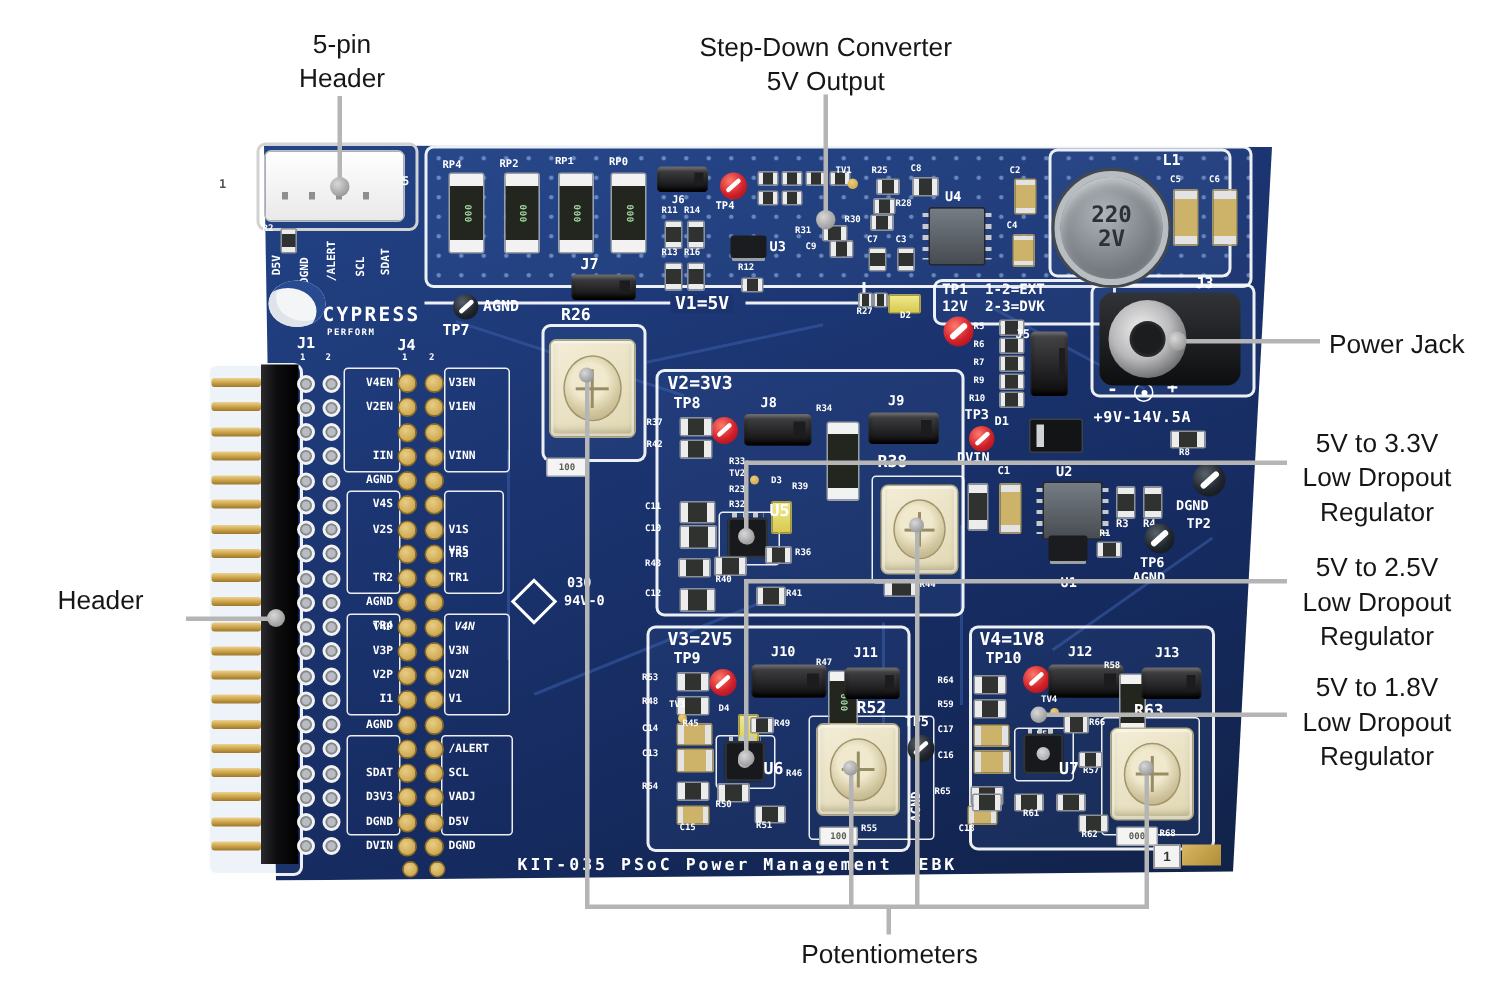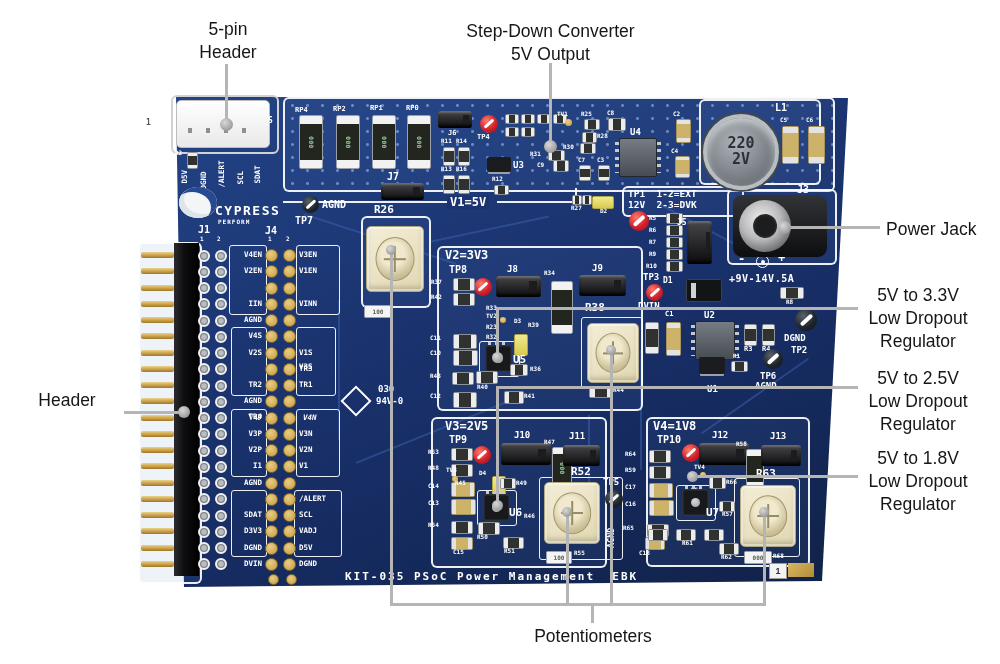--- a/index.html
+++ b/index.html
@@ -328,21 +328,21 @@
   <div class="ss s6" style="left:514px;top:318px;">D3</div>
   <div class="ss s6" style="left:528px;top:322px;">R39</div>
   <div class="ss s6" style="left:486px;top:324px;">R23</div>
   <div class="ss s6" style="left:486px;top:334px;">R32</div>
   <div class="led" style="left:514px;top:334px;width:12px;height:20px;"></div>
   <div class="ss s6" style="left:430px;top:335px;">C11</div>
   <div class="rs" style="left:453px;top:334px;width:22px;height:13px;"></div>
   <div class="ss s6" style="left:430px;top:350px;">C10</div>
   <div class="rs" style="left:453px;top:350px;width:23px;height:14px;"></div>
   <div class="dfn" style="left:485px;top:345px;width:27px;height:27px;"></div>
-  <div class="ss s11" style="left:513px;top:354px;">U5</div>
+  <div class="ss s11" style="left:513px;top:335px;">U5</div>
   <div class="ss s6" style="left:430px;top:373px;">R43</div>
   <div class="rs" style="left:452px;top:372px;width:20px;height:11px;"></div>
   <div class="rs" style="left:510px;top:364px;width:16px;height:10px;"></div>
   <div class="ss s6" style="left:530px;top:366px;">R36</div>
   <div class="rs" style="left:476px;top:371px;width:20px;height:11px;"></div>
   <div class="ss s6" style="left:477px;top:384px;">R40</div>
   <div class="rs" style="left:504px;top:391px;width:18px;height:11px;"></div>
   <div class="ss s6" style="left:524px;top:393px;">R41</div>
   <div class="ss s6" style="left:430px;top:393px;">C12</div>
   <div class="rs" style="left:453px;top:392px;width:22px;height:14px;"></div>

